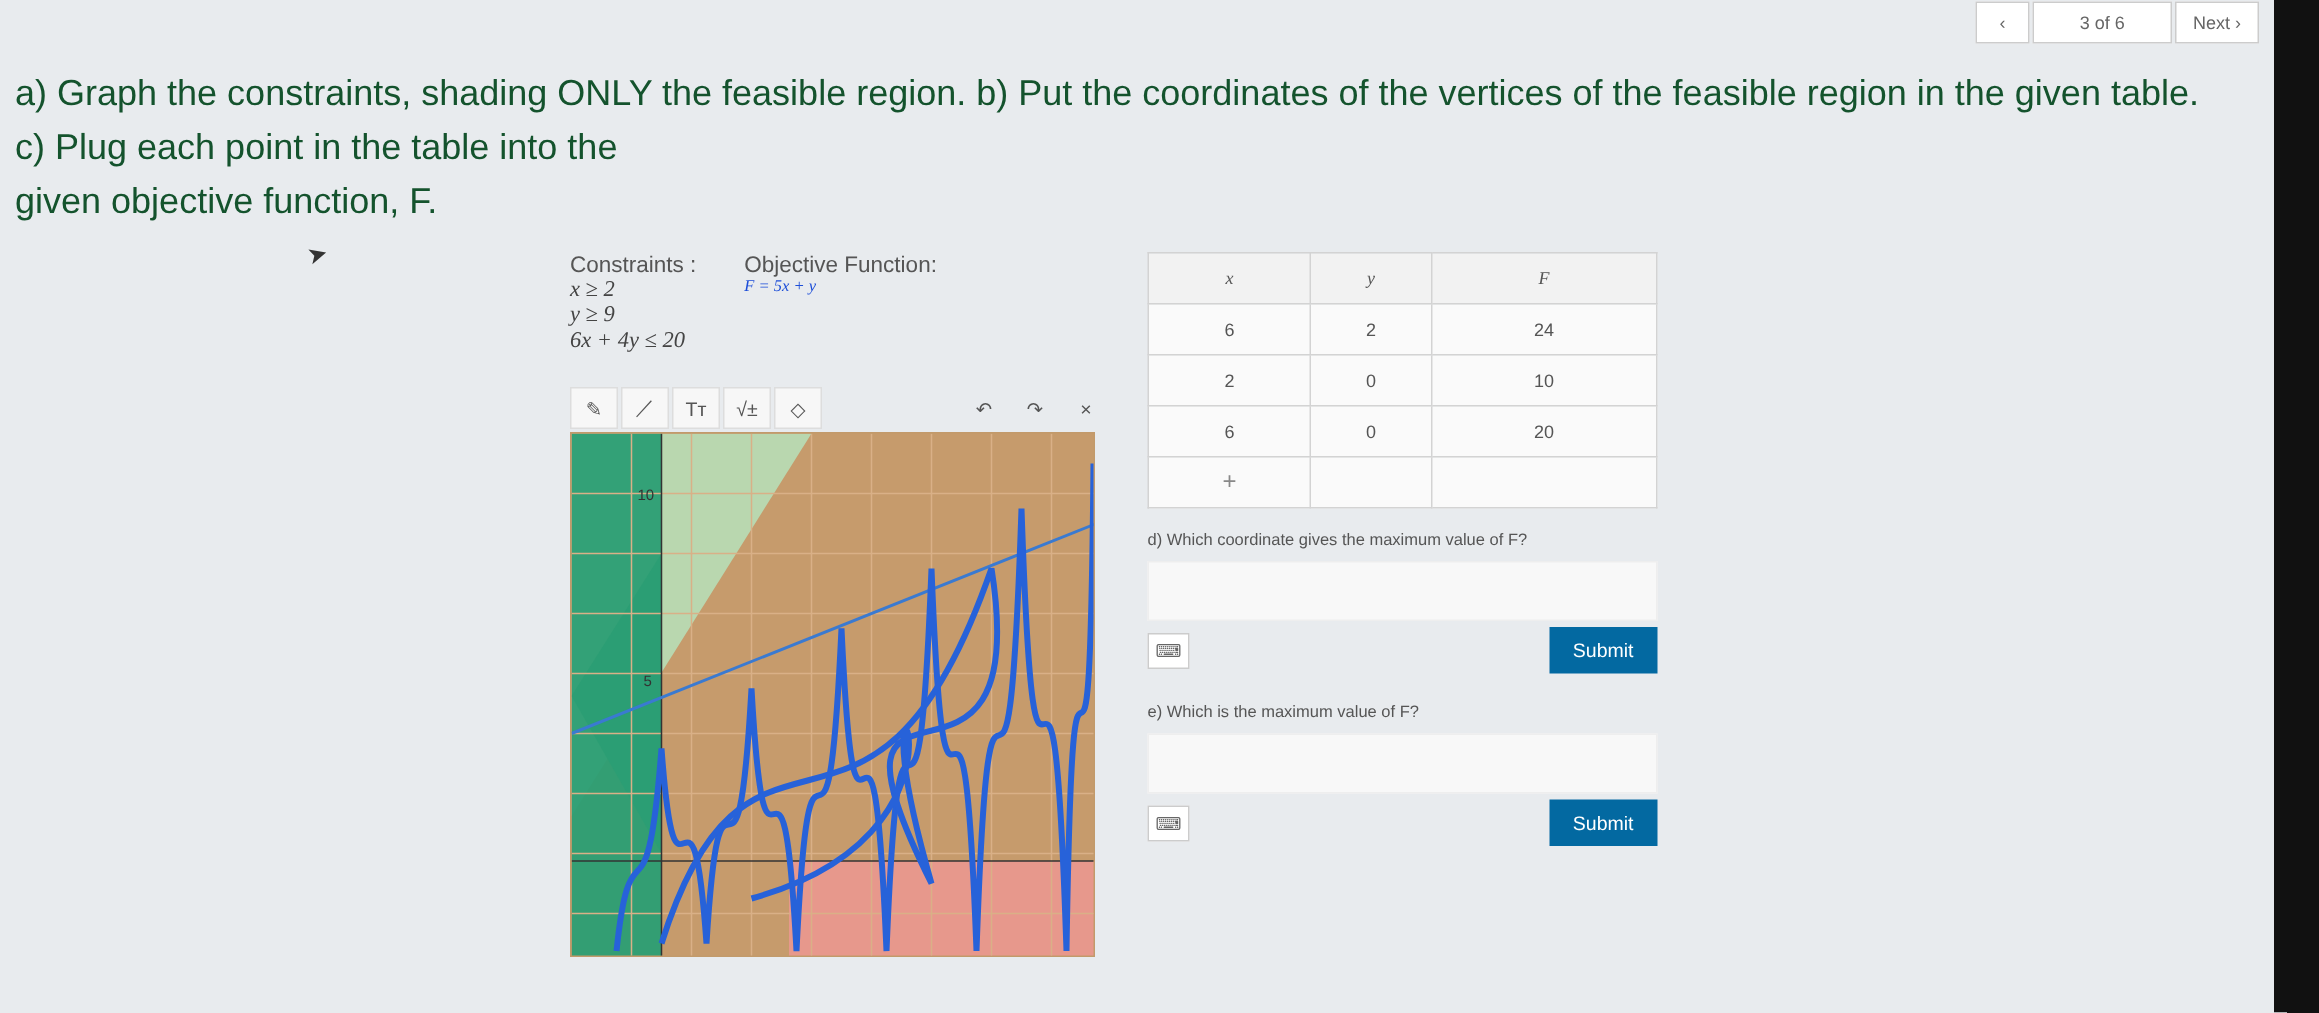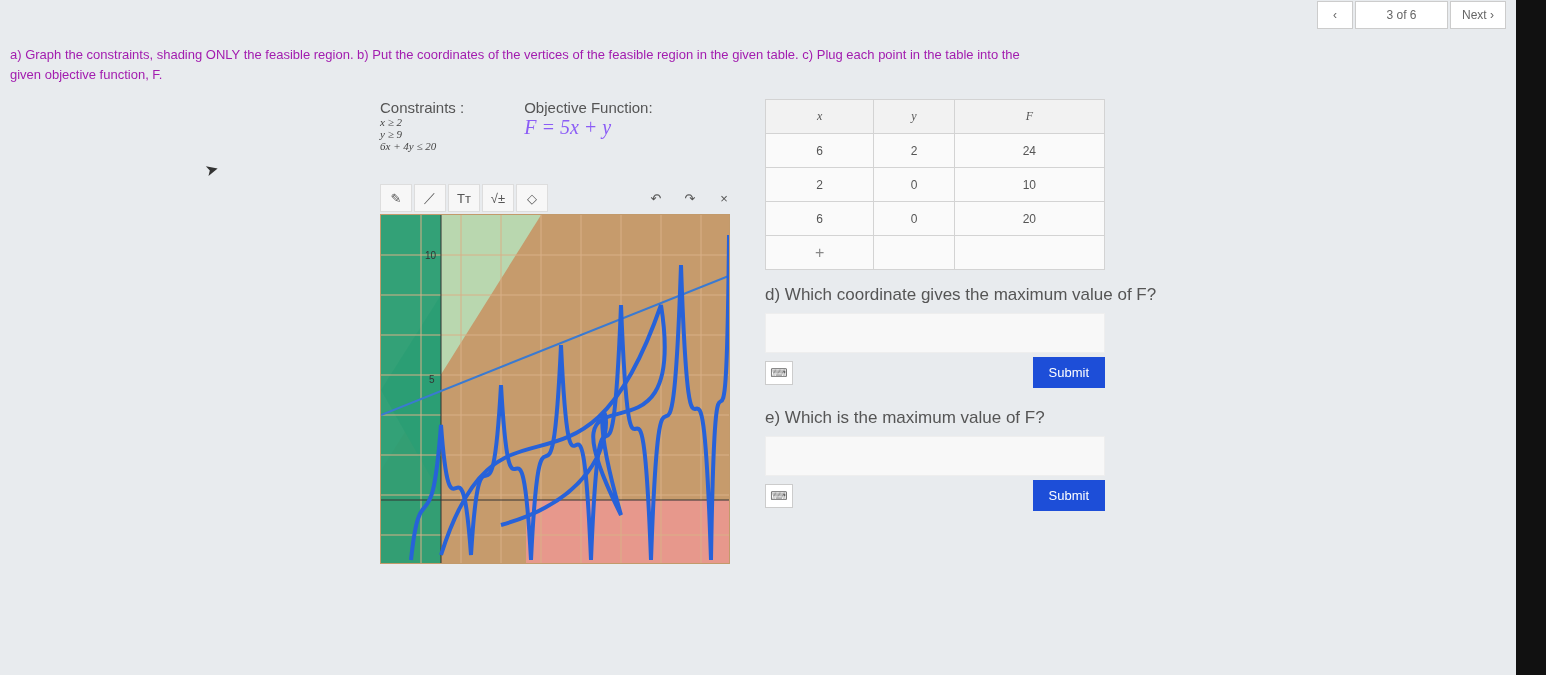--- a/index.html
+++ b/index.html
@@ -30,39 +30,39 @@
     }
     .nav-prev { width: 36px; }
     .nav-count { width: 93px; }
     .nav-next { width: 56px; }
     .content {
       position: absolute;
       top: 45px; left: 0; right: 40px;
       padding: 0 10px;
     }
     .instructions {
-      font-size: 13px;
-      color: #a21caf;
+      font-size: 24px;
+      color: #14532d;
       line-height: 1.5;
       text-align: left;
       padding: 0 5px 15px 0;
     }
     .instructions .centered { display:block; }
     .main-row {
       display:flex; gap: 25px;
       margin-left: 370px;
     }
     .col-left { width: 360px; }
     .constraints-block {
-      display:flex; gap: 60px;
-      margin-bottom: 32px;
+      display:flex; gap: 32px;
+      margin-bottom: 22px;
     }
     .constraints-block .ctitle { color:#555; font-size:15px; }
-    .constraints-block .math { font-family: "Times New Roman", serif; font-style: italic; font-size:11px; color:#444;}
-    .obj-block .math { font-family: "Times New Roman", serif; font-style: italic; font-size:20px; color:#8b5cf6;}
+    .constraints-block .math { font-family: "Times New Roman", serif; font-style: italic; font-size:15px; color:#444;}
+    .obj-block .math { font-family: "Times New Roman", serif; font-style: italic; font-size:11px; color:#1d4ed8;}
     .toolbar {
       display:flex; gap:2px; align-items:center;
       margin-bottom: 2px;
     }
     .tool-btn {
       width: 32px; height: 28px; border:1px solid #ddd; background:#f7f7f7;
       display:flex; align-items:center; justify-content:center; font-size:13px; color:#555;
     }
     .tool-spacer { flex:1; }
     .tool-icon-x { border:none; background:transparent; }
@@ -84,36 +84,36 @@
     .col-right { width: 430px; }
     table.vals {
       border-collapse: collapse; width: 340px; margin-bottom: 15px;
     }
     table.vals th, table.vals td {
       border:1px solid #d3d3d3; height:34px; text-align:center;
       font-size:12px; color:#555; font-weight:normal; background:#fafafa;
     }
     table.vals th { background:#f2f2f2; font-style: italic; font-family:"Times New Roman",serif;}
     table.vals .addcell { font-size:16px; color:#888;}
-    .question-label { font-size:17px; color:#555; margin: 8px 0; }
+    .question-label { font-size:11px; color:#555; margin: 8px 0; }
     .answer-box {
       width: 340px; height: 40px; background:#f8f8f8; border:1px solid #eee;
       margin-bottom: 4px;
     }
     .submit-row {
       width: 340px; display:flex; align-items:center; justify-content:space-between;
       margin-bottom: 20px;
     }
     .kbd-icon {
       width:28px; height:24px; border:1px solid #ccc; background:#fff;
       display:flex; align-items:center; justify-content:center;
       font-size:12px; color:#666;
     }
     .submit-btn {
-      background:#1d4ed8; color:#fff; border:none;
+      background:#0369a1; color:#fff; border:none;
       padding: 8px 16px; font-size:13px; cursor:pointer;
     }
     .cursor-icon {
       position:absolute; left:205px; top:160px; font-size:16px; color:#333; transform: rotate(-15deg);
     }
   </style>
 </head>
 <body>
 
 <div class="right-dark"></div>

